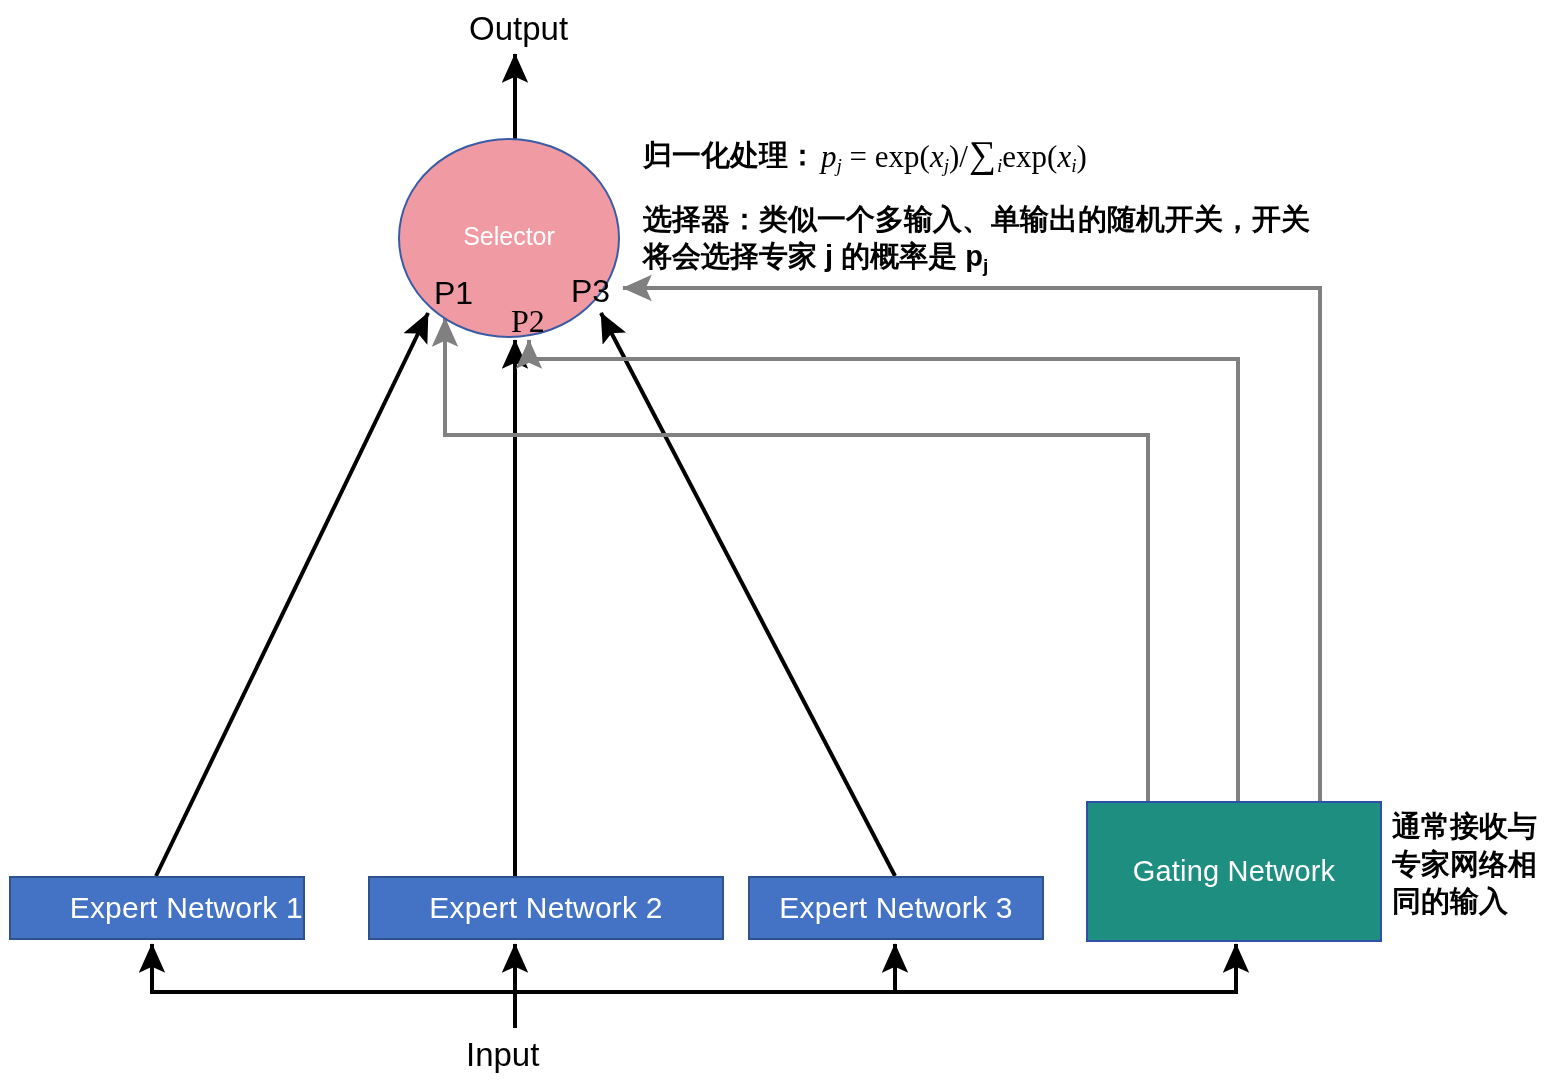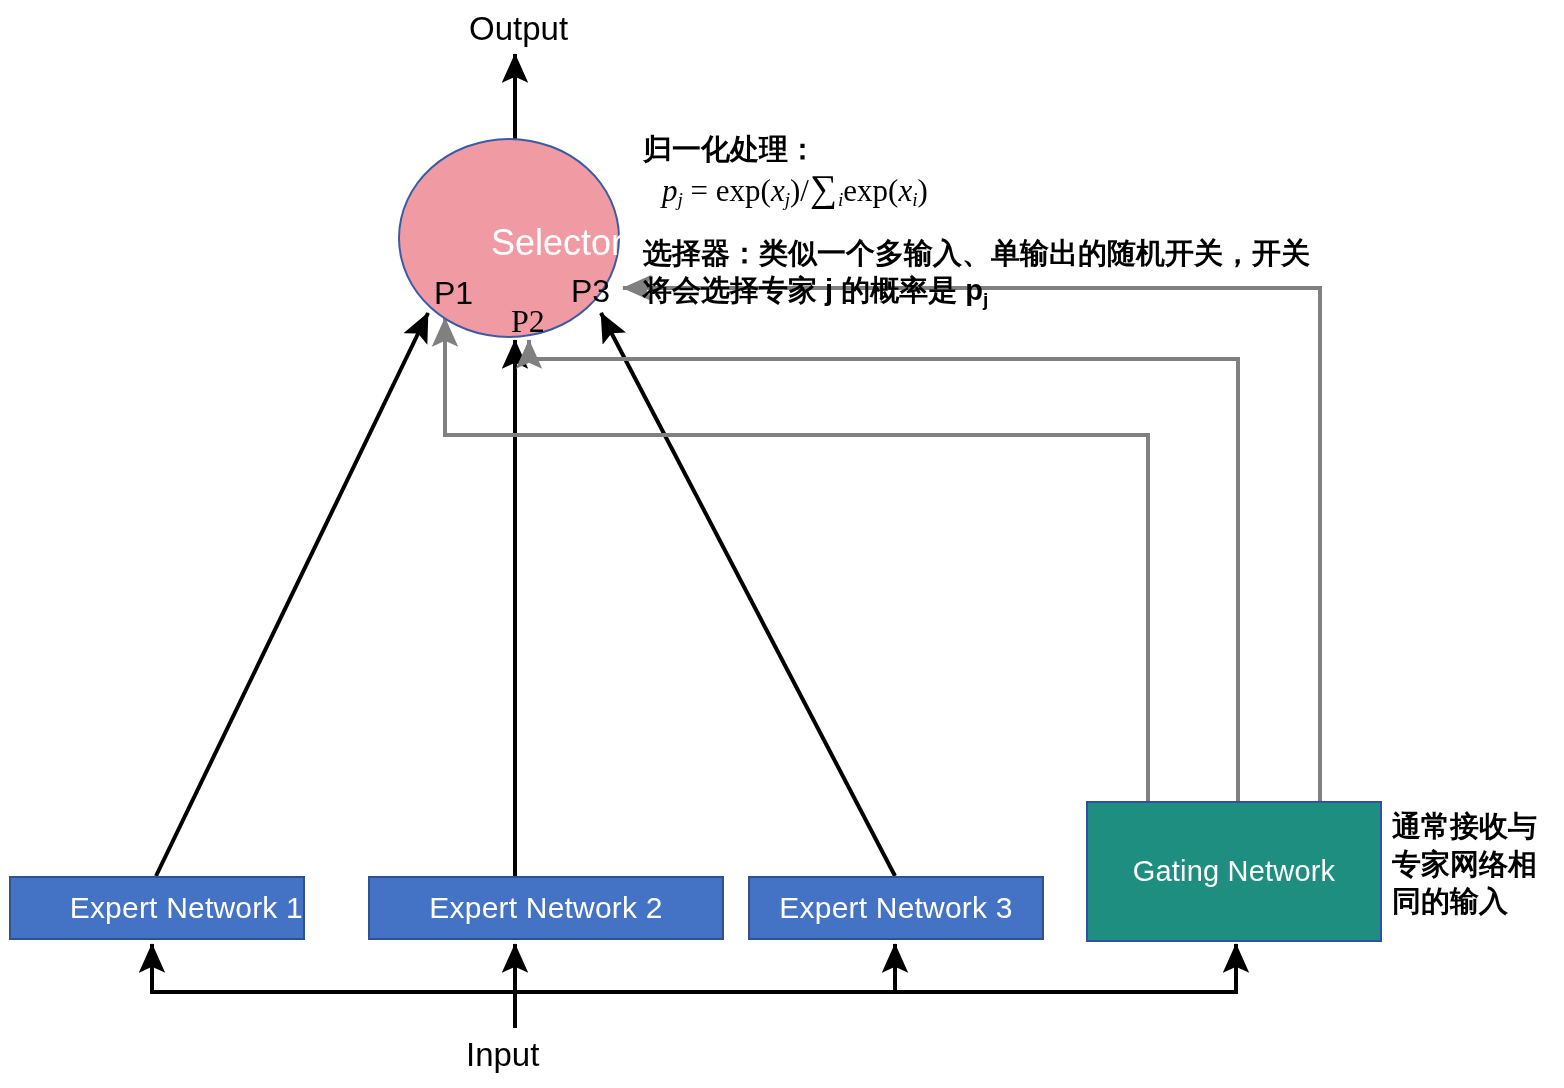--- a/index.html
+++ b/index.html
@@ -59,22 +59,21 @@
     background: #F09BA4;
     border: 2px solid #3B5BA5;
   }
   #selector-label {
     position: absolute;
     left: 398px;
     top: 222px;
     width: 222px;
     text-align: center;
     color: #ffffff;
-    font-size: 36px;
-    margin-left: 48px;
+    font-size: 25px;
   }
   .p-label {
     position: absolute;
     color: #000000;
     font-size: 32px;
   }
   #p1-label { left: 434px; top: 275px; }
   #p2-label { left: 511px; top: 303px; font-family: Liberation Serif, serif; }
   #p3-label { left: 571px; top: 273px; }
 
@@ -91,32 +90,31 @@
   
   #annotation-block {
     position: absolute;
     left: 643px;
     top: 132px;
     width: 700px;
     color: #000000;
   }
   #formula-line {
     display: flex;
-    align-items: flex-start;
+    align-items: center;
     font-size: 29px;
     line-height: 1.18;
     white-space: nowrap;
-    flex-direction: column;
   }
   #formula-prefix { font-weight: 600; }
   .math {
     font-family: "Liberation Serif", serif;
     font-style: italic;
     font-size: 31px;
-    margin-left: 19px;
+    margin-left: 4px;
     white-space: nowrap;
   }
   .math .up { font-style: normal; }
   .math sub {
     font-size: 0.62em;
     font-style: italic;
     vertical-align: -0.28em;
   }
   .math .sigma {
     font-style: normal;

